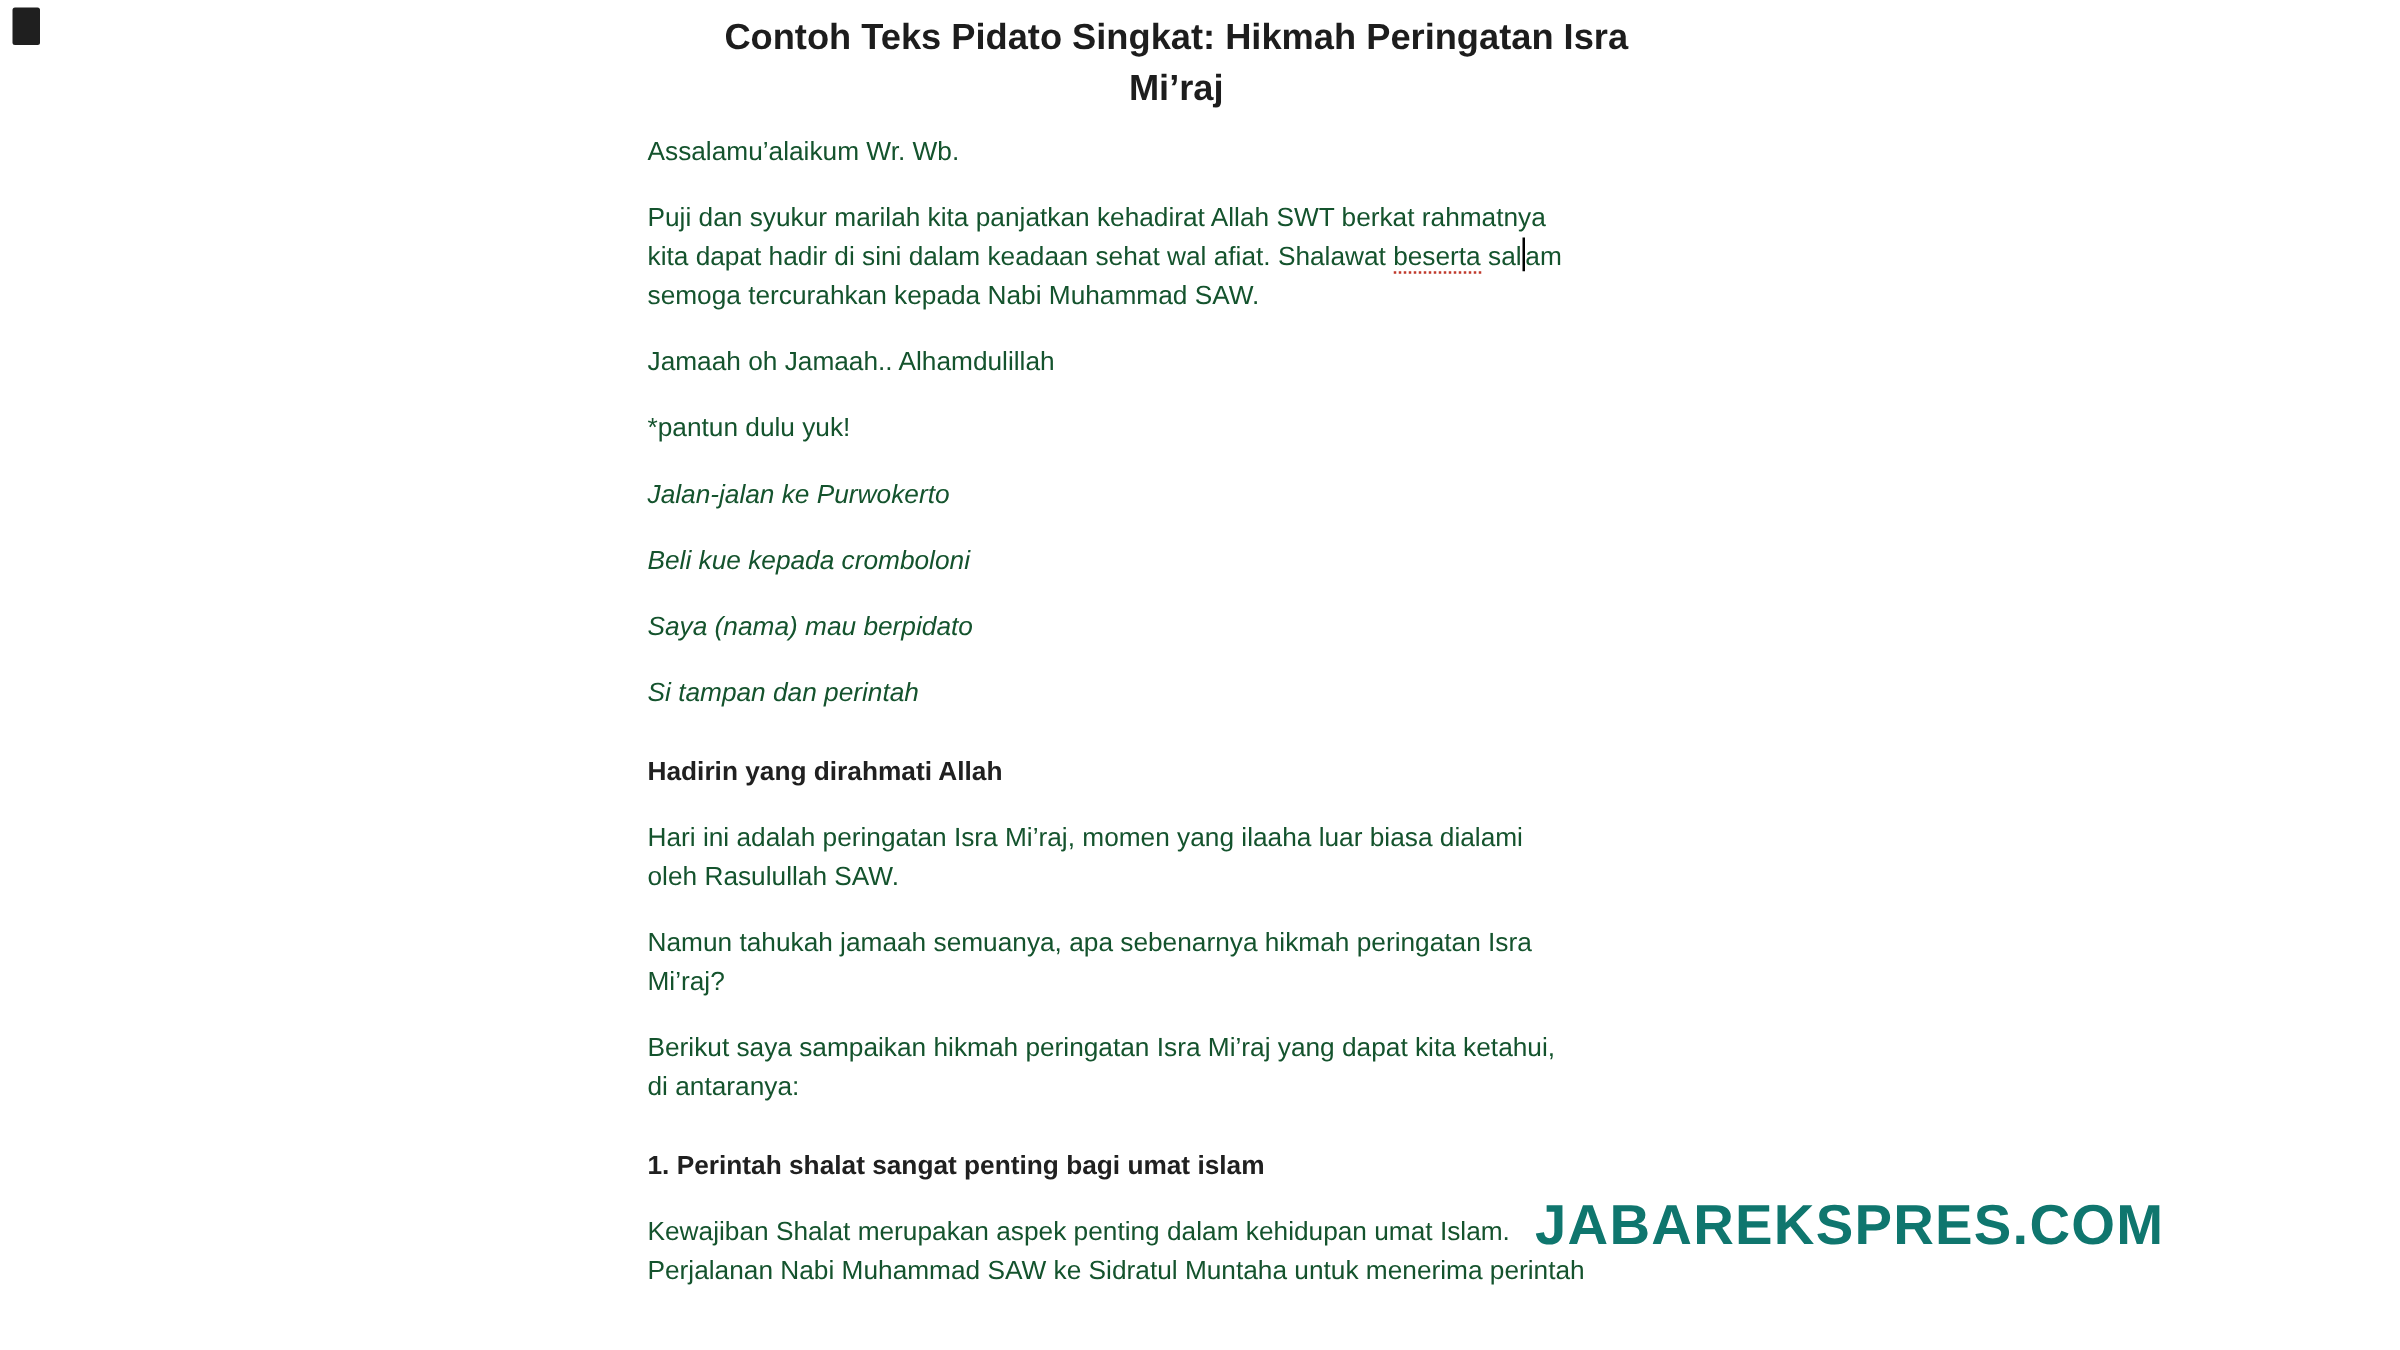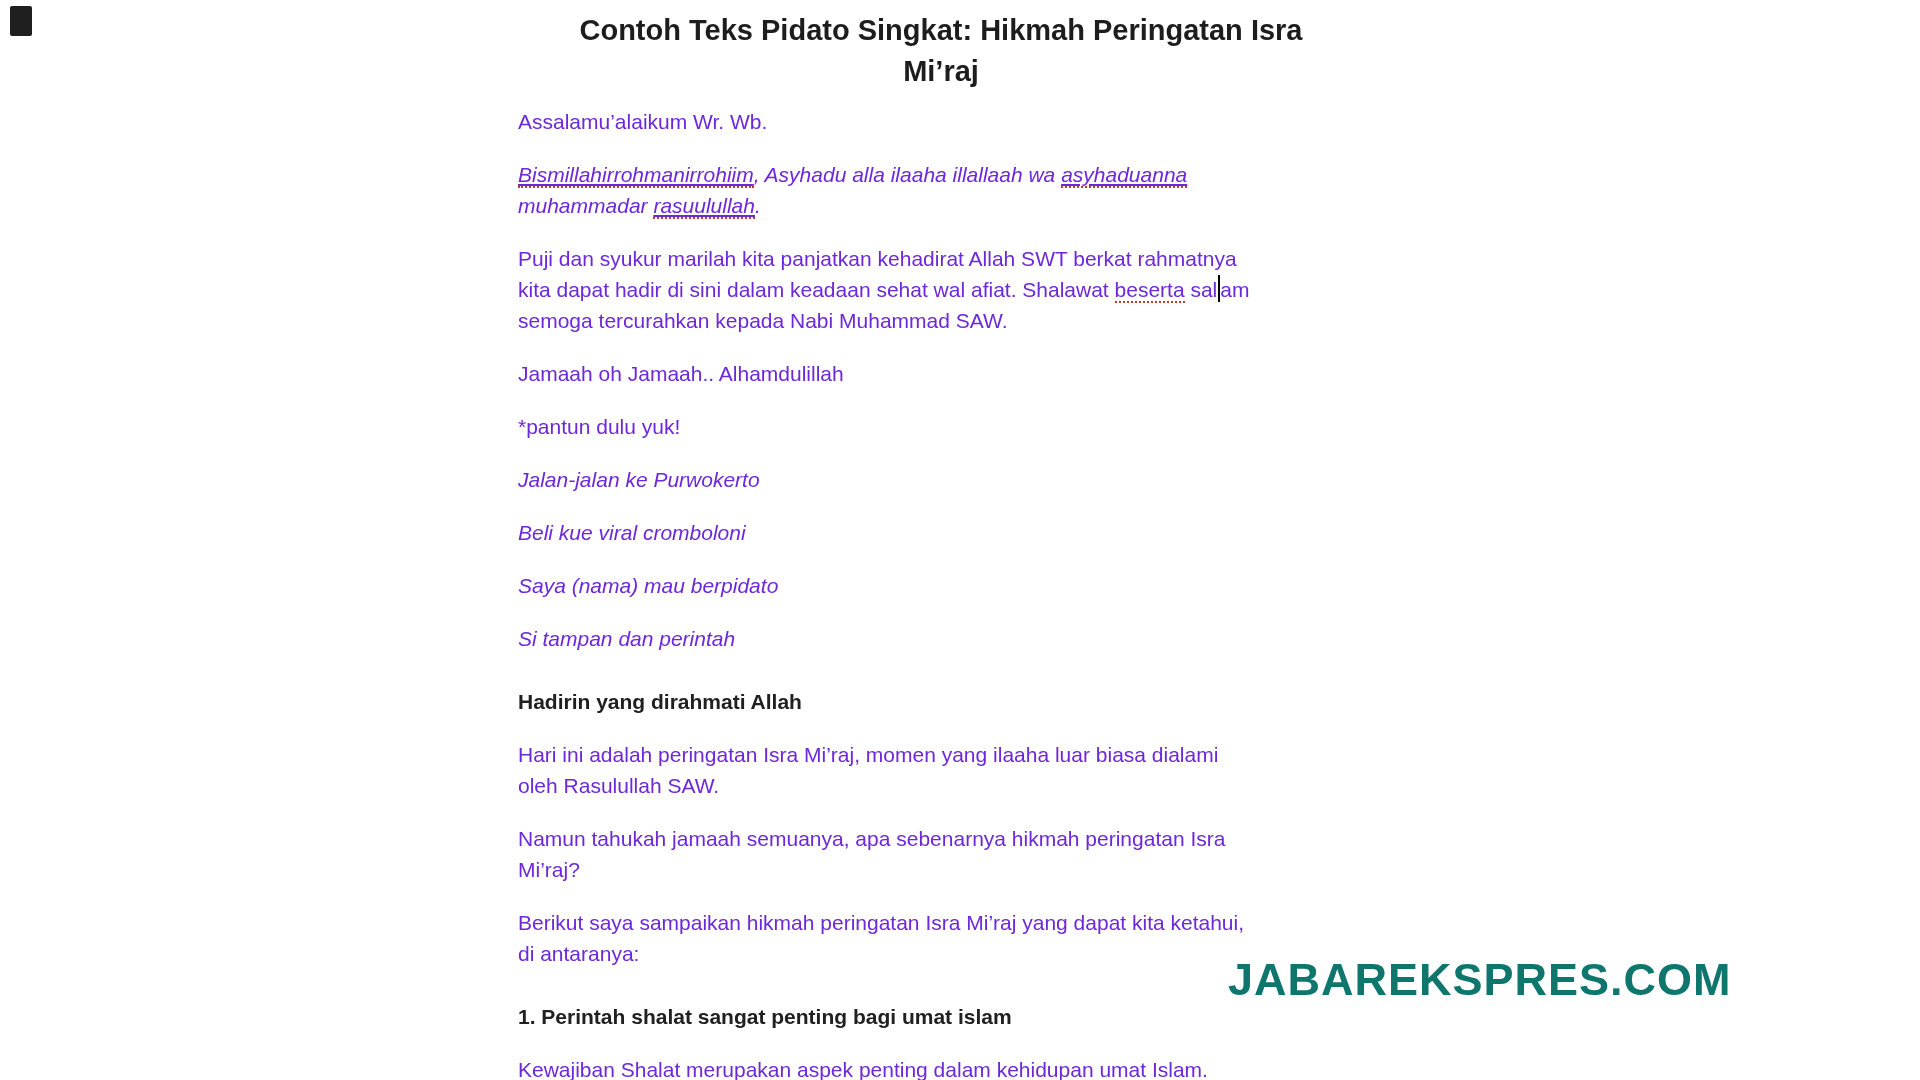--- a/index.html
+++ b/index.html
@@ -38,21 +38,21 @@
     font-weight: 700;
     color: #1d1d1d;
     text-align: center;
     white-space: pre-line;
   }
   .para {
     margin: 0 0 22px 0;
     font-size: 21px;
     line-height: 31px;
     white-space: pre-wrap;
-    color: #6d28d9;
+    color: #14532d;
   }
   .para.style-italic { font-style: italic; }
   .para.style-bold { font-weight: 700; color: #202020; margin-top: 32px; }
   .run-u { text-decoration: underline; }
   .run-sq { border-bottom: 2px dotted #c0392b; }
   .caret {
     display: inline-block;
     width: 2px;
     height: 27px;
     background: #000000;
@@ -76,29 +76,27 @@
 <body>
 
 <div id="screen">
   <div id="corner-artifact"></div>
 
   <div id="doc">
     <h1 id="doc-title">Contoh Teks Pidato Singkat: Hikmah Peringatan Isra
 Mi’raj</h1>
     <div id="paragraphs">
         <p class="para style-normal"><span>Assalamu’alaikum Wr. Wb.</span></p>
-        <p class="para style-italic"><span class="run-u run-sq">Bismillahirrohmanirrohiim</span><span>, Asyhadu alla ilaaha illallaah wa </span><span class="run-u run-sq">asyhaduanna</span><span>
-muhammadar </span><span class="run-u run-sq">rasuulullah</span><span>.</span></p>
         <p class="para style-normal"><span>Puji dan syukur marilah kita panjatkan kehadirat Allah SWT berkat rahmatnya
 kita dapat hadir di sini dalam keadaan sehat wal afiat. Shalawat </span><span class="run-sq">beserta</span><span> sal</span><span class="caret"></span><span>am
 semoga tercurahkan kepada Nabi Muhammad SAW.</span></p>
         <p class="para style-normal"><span>Jamaah oh Jamaah.. Alhamdulillah</span></p>
         <p class="para style-normal"><span>*pantun dulu yuk!</span></p>
         <p class="para style-italic"><span>Jalan-jalan ke Purwokerto</span></p>
-        <p class="para style-italic"><span>Beli kue viral cromboloni</span></p>
+        <p class="para style-italic"><span>Beli kue kepada cromboloni</span></p>
         <p class="para style-italic"><span>Saya (nama) mau berpidato</span></p>
         <p class="para style-italic"><span>Si tampan dan perintah</span></p>
         <p class="para style-bold"><span>Hadirin yang dirahmati Allah</span></p>
         <p class="para style-normal"><span>Hari ini adalah peringatan Isra Mi’raj, momen yang ilaaha luar biasa dialami
 oleh Rasulullah SAW.</span></p>
         <p class="para style-normal"><span>Namun tahukah jamaah semuanya, apa sebenarnya hikmah peringatan Isra
 Mi’raj?</span></p>
         <p class="para style-normal"><span>Berikut saya sampaikan hikmah peringatan Isra Mi’raj yang dapat kita ketahui,
 di antaranya:</span></p>
         <p class="para style-bold"><span>1. Perintah shalat sangat penting bagi umat islam</span></p>

